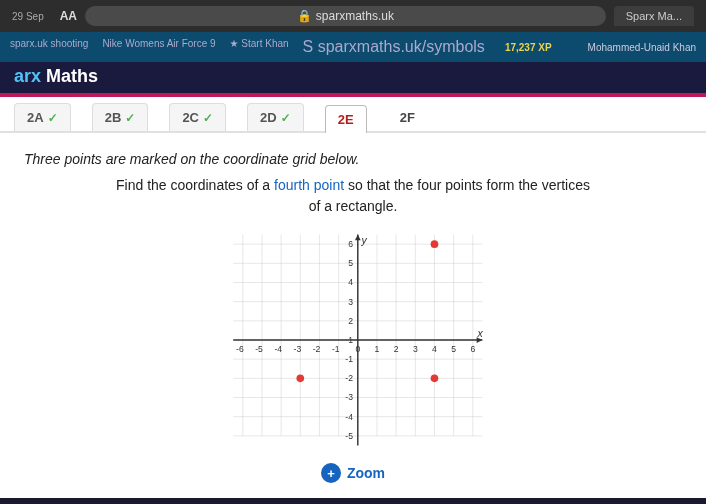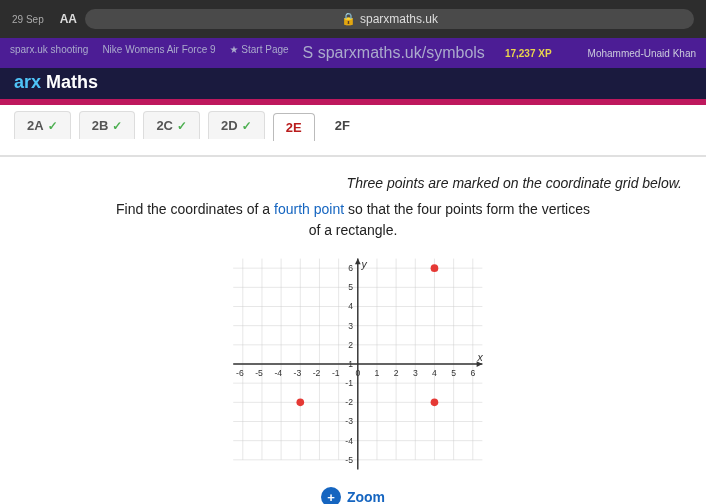--- a/index.html
+++ b/index.html
@@ -8,21 +8,21 @@
       height: 504px;
       background: #1a1a2e;
       font-family: Arial, sans-serif;
       overflow: hidden;
       position: relative;
     }
 
     
     .browser-chrome {
       background: #2d2d2d;
-      height: 38px;
+      height: 32px;
       display: flex;
       align-items: center;
       padding: 0 12px;
       gap: 8px;
     }
     .browser-tab {
       background: #3d3d3d;
       color: #ccc;
       font-size: 11px;
       padding: 4px 12px;
@@ -54,21 +54,21 @@
 
     
     .page {
       background: #fff;
       height: calc(504px - 38px);
       overflow: hidden;
     }
 
     
     .top-nav {
-      background: #4c1d95;
+      background: #0c4a6e;
       height: 30px;
       display: flex;
       align-items: center;
       padding: 0 10px;
       gap: 16px;
     }
     .nav-links {
       display: flex;
       gap: 14px;
       font-size: 10px;
@@ -86,39 +86,39 @@
       padding-left: 20px;
     }
 
     
     .app-header {
       background: #1a1a3e;
       padding: 4px 14px 6px;
       display: flex;
       align-items: flex-end;
       justify-content: space-between;
-      border-bottom: 6px solid #be185d;
+      border-bottom: 4px solid #be185d;
     }
     .app-title {
       color: #4fc3f7;
       font-size: 18px;
       font-weight: bold;
     }
     .app-title span {
       color: #ffffff;
     }
 
     
     .tabs-bar {
       background: #fff;
       border-bottom: 2px solid #e0e0e0;
       display: flex;
       align-items: center;
-      padding: 6px 14px 16px;
-      gap: 8px;
+      padding: 6px 14px 0;
+      gap: 21px;
     }
     .tab {
       display: flex;
       align-items: center;
       gap: 4px;
       padding: 6px 12px;
       border-radius: 4px 4px 0 0;
       font-size: 13px;
       font-weight: 600;
       cursor: pointer;
@@ -152,21 +152,21 @@
     }
 
     
     .content {
       padding: 18px 24px 10px;
       background: #fff;
     }
     .question-text {
       font-size: 14px;
       color: #222;
-      text-align: right;
+      text-align: left;
       margin-bottom: 8px;
       font-style: italic;
     }
     .question-main {
       font-size: 14px;
       color: #222;
       text-align: center;
       margin-bottom: 8px;
       line-height: 1.5;
     }
@@ -214,29 +214,30 @@
 </head>
 <body>
 
 <div class="browser-chrome">
   <span class="browser-date">29 Sep</span>
   <span class="aa-text">AA</span>
   <div class="browser-url">
     <span>🔒</span>
     <span>sparxmaths.uk</span>
   </div>
+  <span class="browser-tab">Sparx Ma...</span>
 </div>
 
 <div class="page">
 
   <div class="top-nav">
     <div class="nav-links">
       <span style="color:#aac;font-size:10px;">sparx.uk shooting</span>
       <span style="color:#aac;font-size:10px;">Nike Womens Air Force 9</span>
-      <span style="color:#aac;font-size:10px;">★ Start Page</span>
+      <span style="color:#aac;font-size:10px;">★ Start Khan</span>
       <span style="color:#aac;font-size:16px;">S sparxmaths.uk/symbols</span>
     </div>
     <span class="nav-xp">17,237 XP</span>
     <span class="nav-user">Mohammed-Unaid Khan</span>
   </div>
 
   <div class="app-header">
     <div class="app-title">
       <span style="color:#4fc3f7;">arx</span><span style="color:#fff;"> Maths</span>
     </div>

